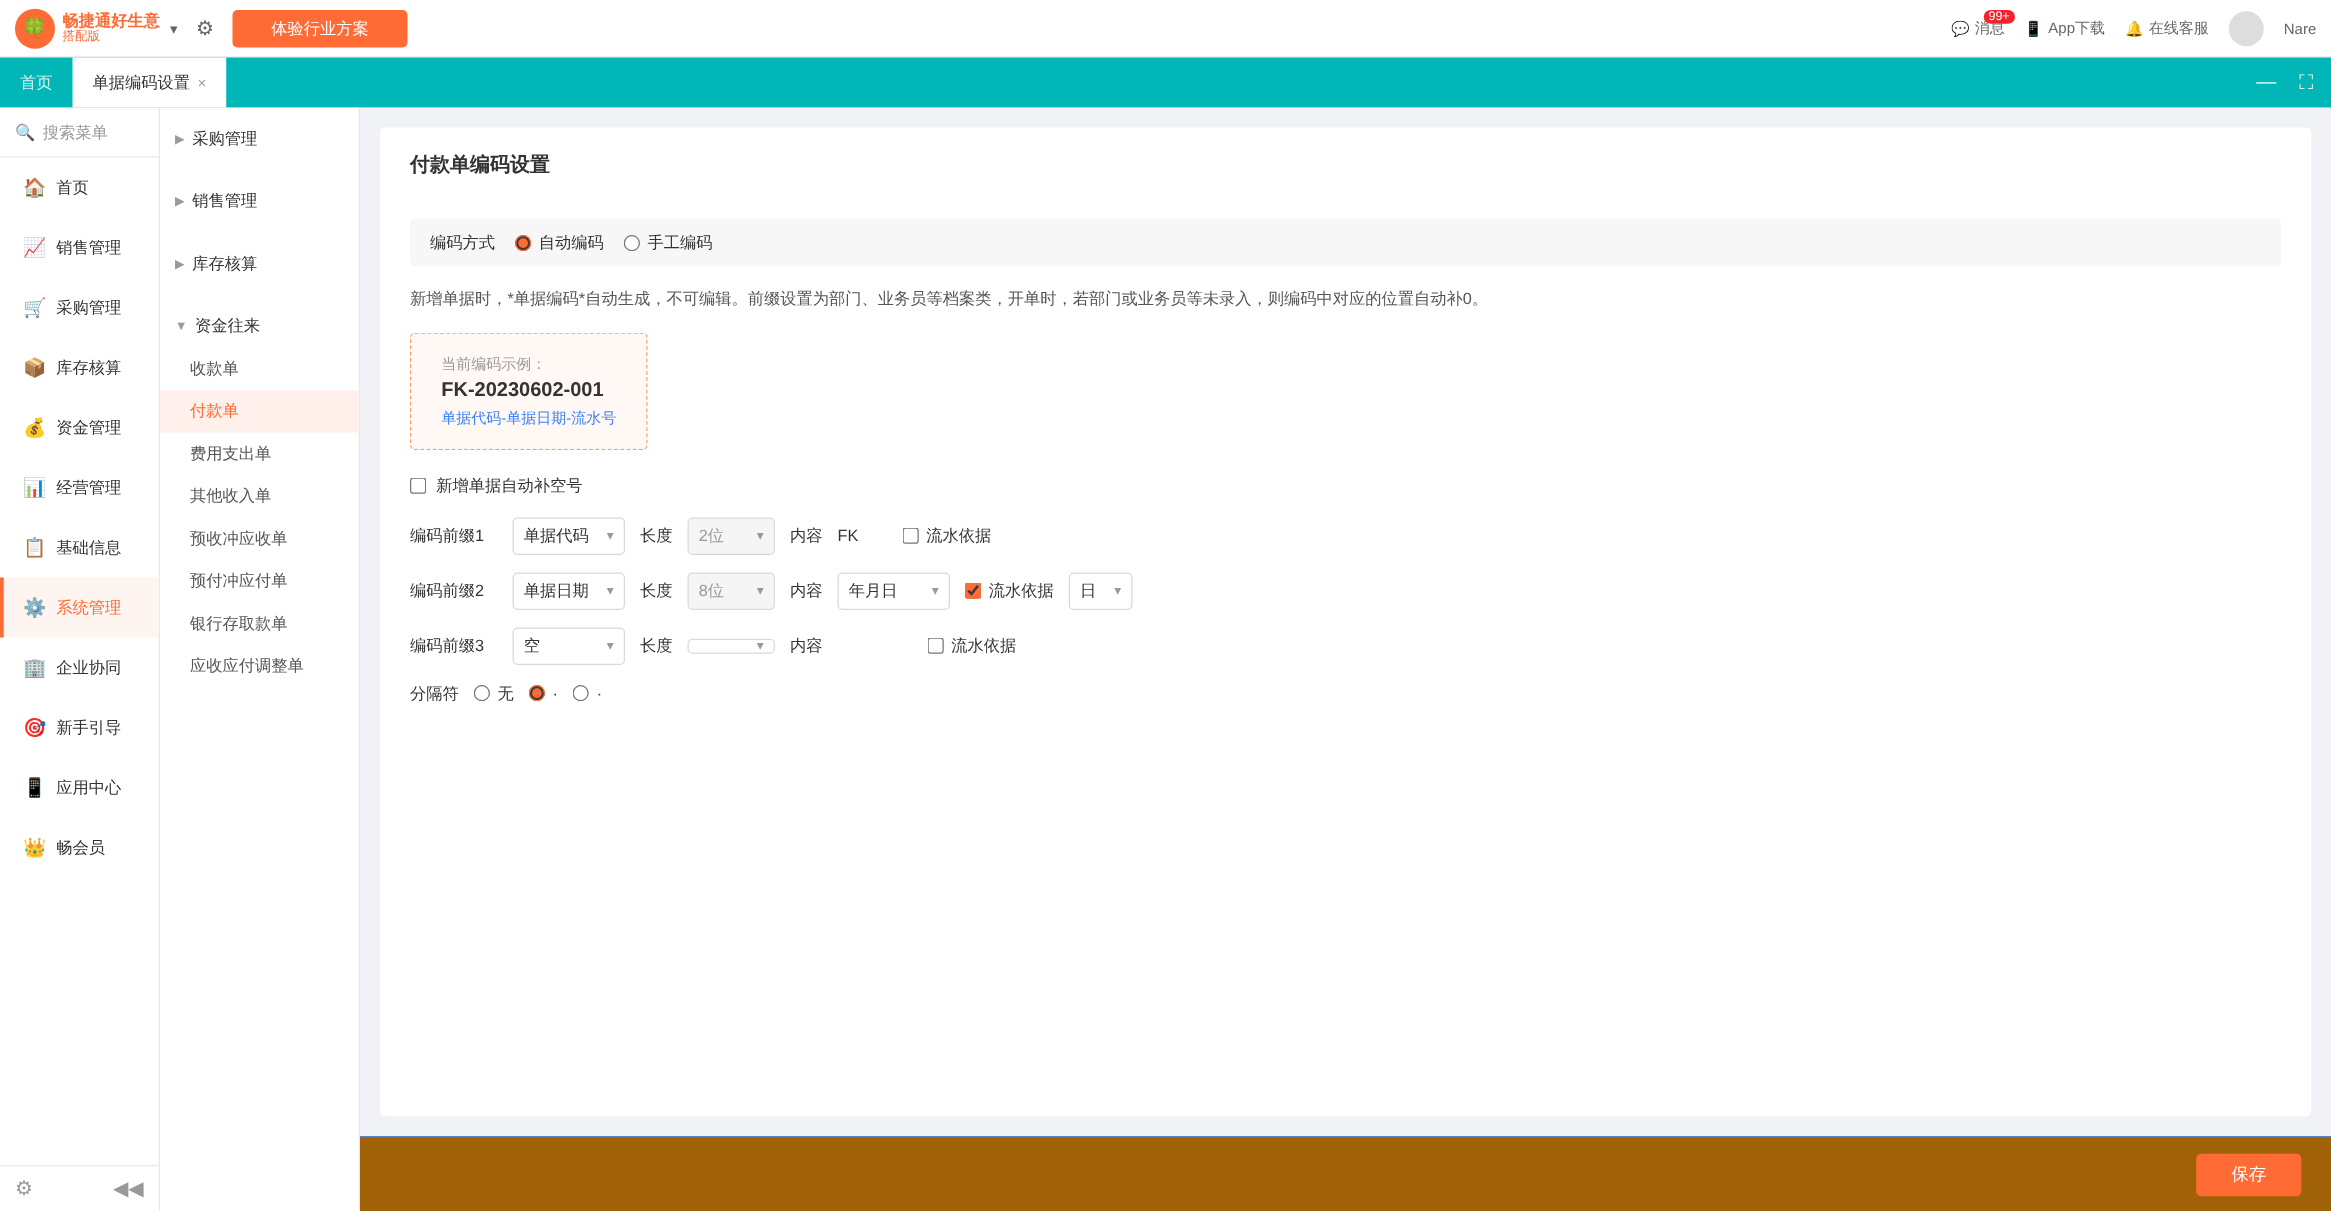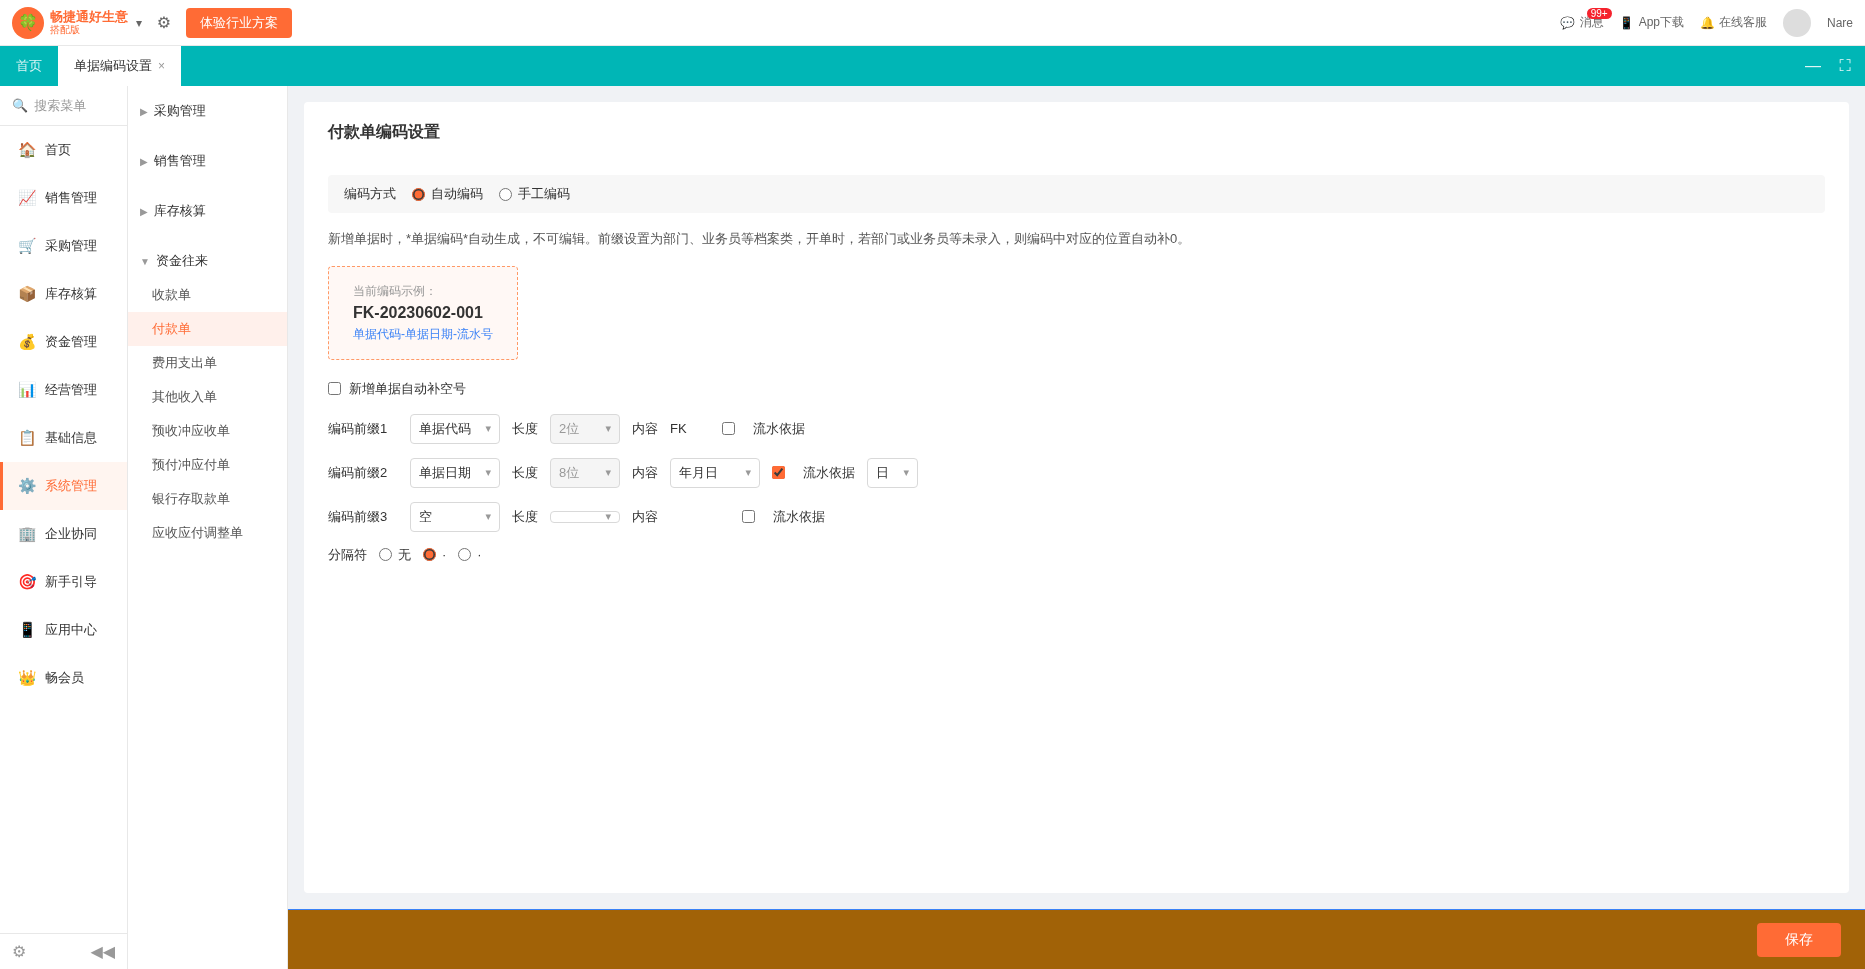--- a/index.html
+++ b/index.html
@@ -17,21 +17,21 @@
       flex-shrink: 0;
     }
     .top-header-left { display: flex; align-items: center; gap: 8px; }
     .brand-logo { display: flex; align-items: center; gap: 6px; }
     .brand-icon { width: 32px; height: 32px; background: #ff6b35; border-radius: 50%; display: flex; align-items: center; justify-content: center; color: #fff; font-size: 16px; }
     .brand-text { display: flex; flex-direction: column; line-height: 1.2; }
     .brand-title { font-size: 13px; font-weight: bold; color: #ff6b35; }
     .brand-subtitle { font-size: 10px; color: #ff6b35; }
     .dropdown-btn { display: flex; align-items: center; gap: 4px; cursor: pointer; color: #666; font-size: 12px; }
     .gear-btn { width: 28px; height: 28px; display: flex; align-items: center; justify-content: center; cursor: pointer; color: #666; font-size: 16px; }
-    .trial-btn { background: #ff6b35; color: #fff; border: none; border-radius: 4px; padding: 6px 14px; cursor: pointer; font-size: 13px; }
+    .trial-btn { background: #ff6b35; color: #fff; border: none; border-radius: 4px; padding: 6px 31px; cursor: pointer; font-size: 13px; }
     .top-header-right { display: flex; align-items: center; gap: 16px; }
     .header-icon-item { display: flex; align-items: center; gap: 4px; color: #666; font-size: 12px; cursor: pointer; position: relative; }
     .badge { background: #f5222d; color: #fff; font-size: 10px; border-radius: 10px; padding: 0 4px; position: absolute; top: -6px; right: -8px; }
     .user-avatar { width: 28px; height: 28px; background: #ddd; border-radius: 50%; }
     .username { font-size: 12px; color: #666; }
 
     
     .nav-tabs {
       height: 40px;
       background: #00b6b6;
@@ -175,21 +175,21 @@
     
     .auto-fill-row { display: flex; align-items: center; gap: 8px; margin-bottom: 16px; font-size: 13px; color: #333; }
     .auto-fill-row input[type="checkbox"] { accent-color: #ff6b35; }
 
     
     .form-row { display: flex; align-items: center; gap: 12px; margin-bottom: 14px; }
     .form-label { font-size: 13px; color: #333; width: 70px; flex-shrink: 0; }
     .length-label { font-size: 13px; color: #333; }
     .content-label { font-size: 13px; color: #333; font-family: Liberation Mono, monospace; }
     .content-value { font-size: 13px; color: #333; min-width: 40px; }
-    .checkbox-item { display: flex; align-items: center; gap: 18px; font-size: 13px; color: #333; cursor: pointer; }
+    .checkbox-item { display: flex; align-items: center; gap: 6px; font-size: 13px; color: #333; cursor: pointer; }
     .checkbox-item input[type="checkbox"] { accent-color: #ff6b35; }
     .serial-label { font-size: 13px; color: #333; }
     .serial-input { border: 1px solid #d9d9d9; border-radius: 4px; padding: 5px 8px; font-size: 13px; width: 60px; }
 
     
     .separator-row { display: flex; align-items: center; gap: 12px; margin-bottom: 16px; }
     .separator-label { font-size: 13px; color: #333; }
     .separator-options { display: flex; align-items: center; gap: 12px; }
 
     

